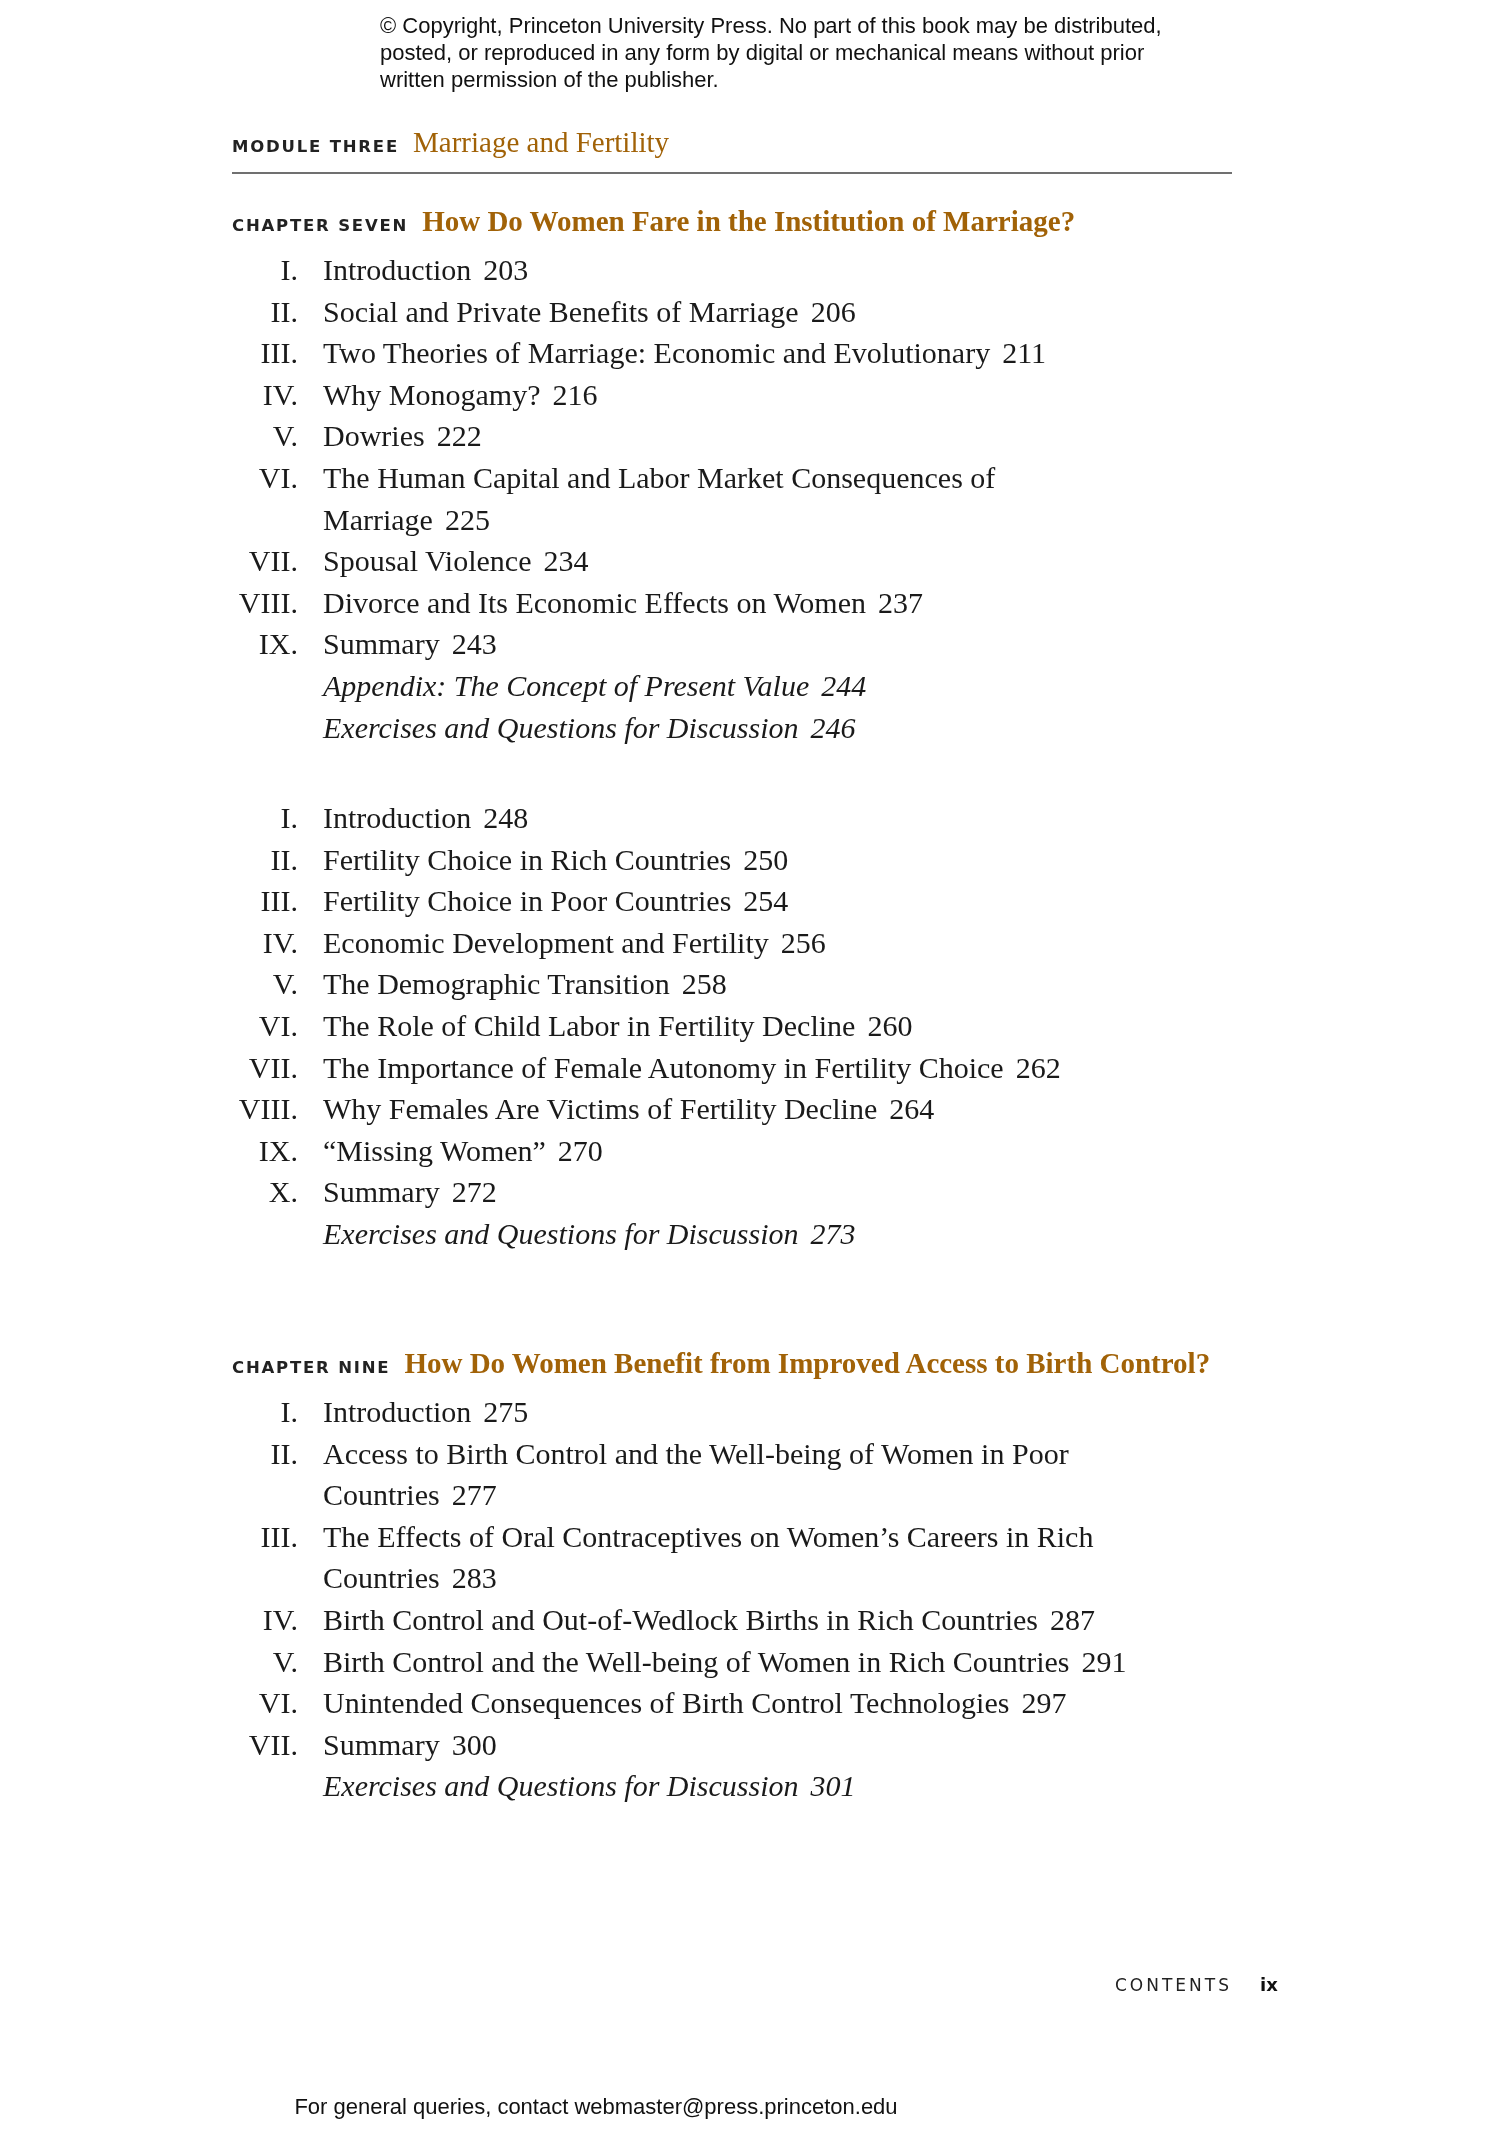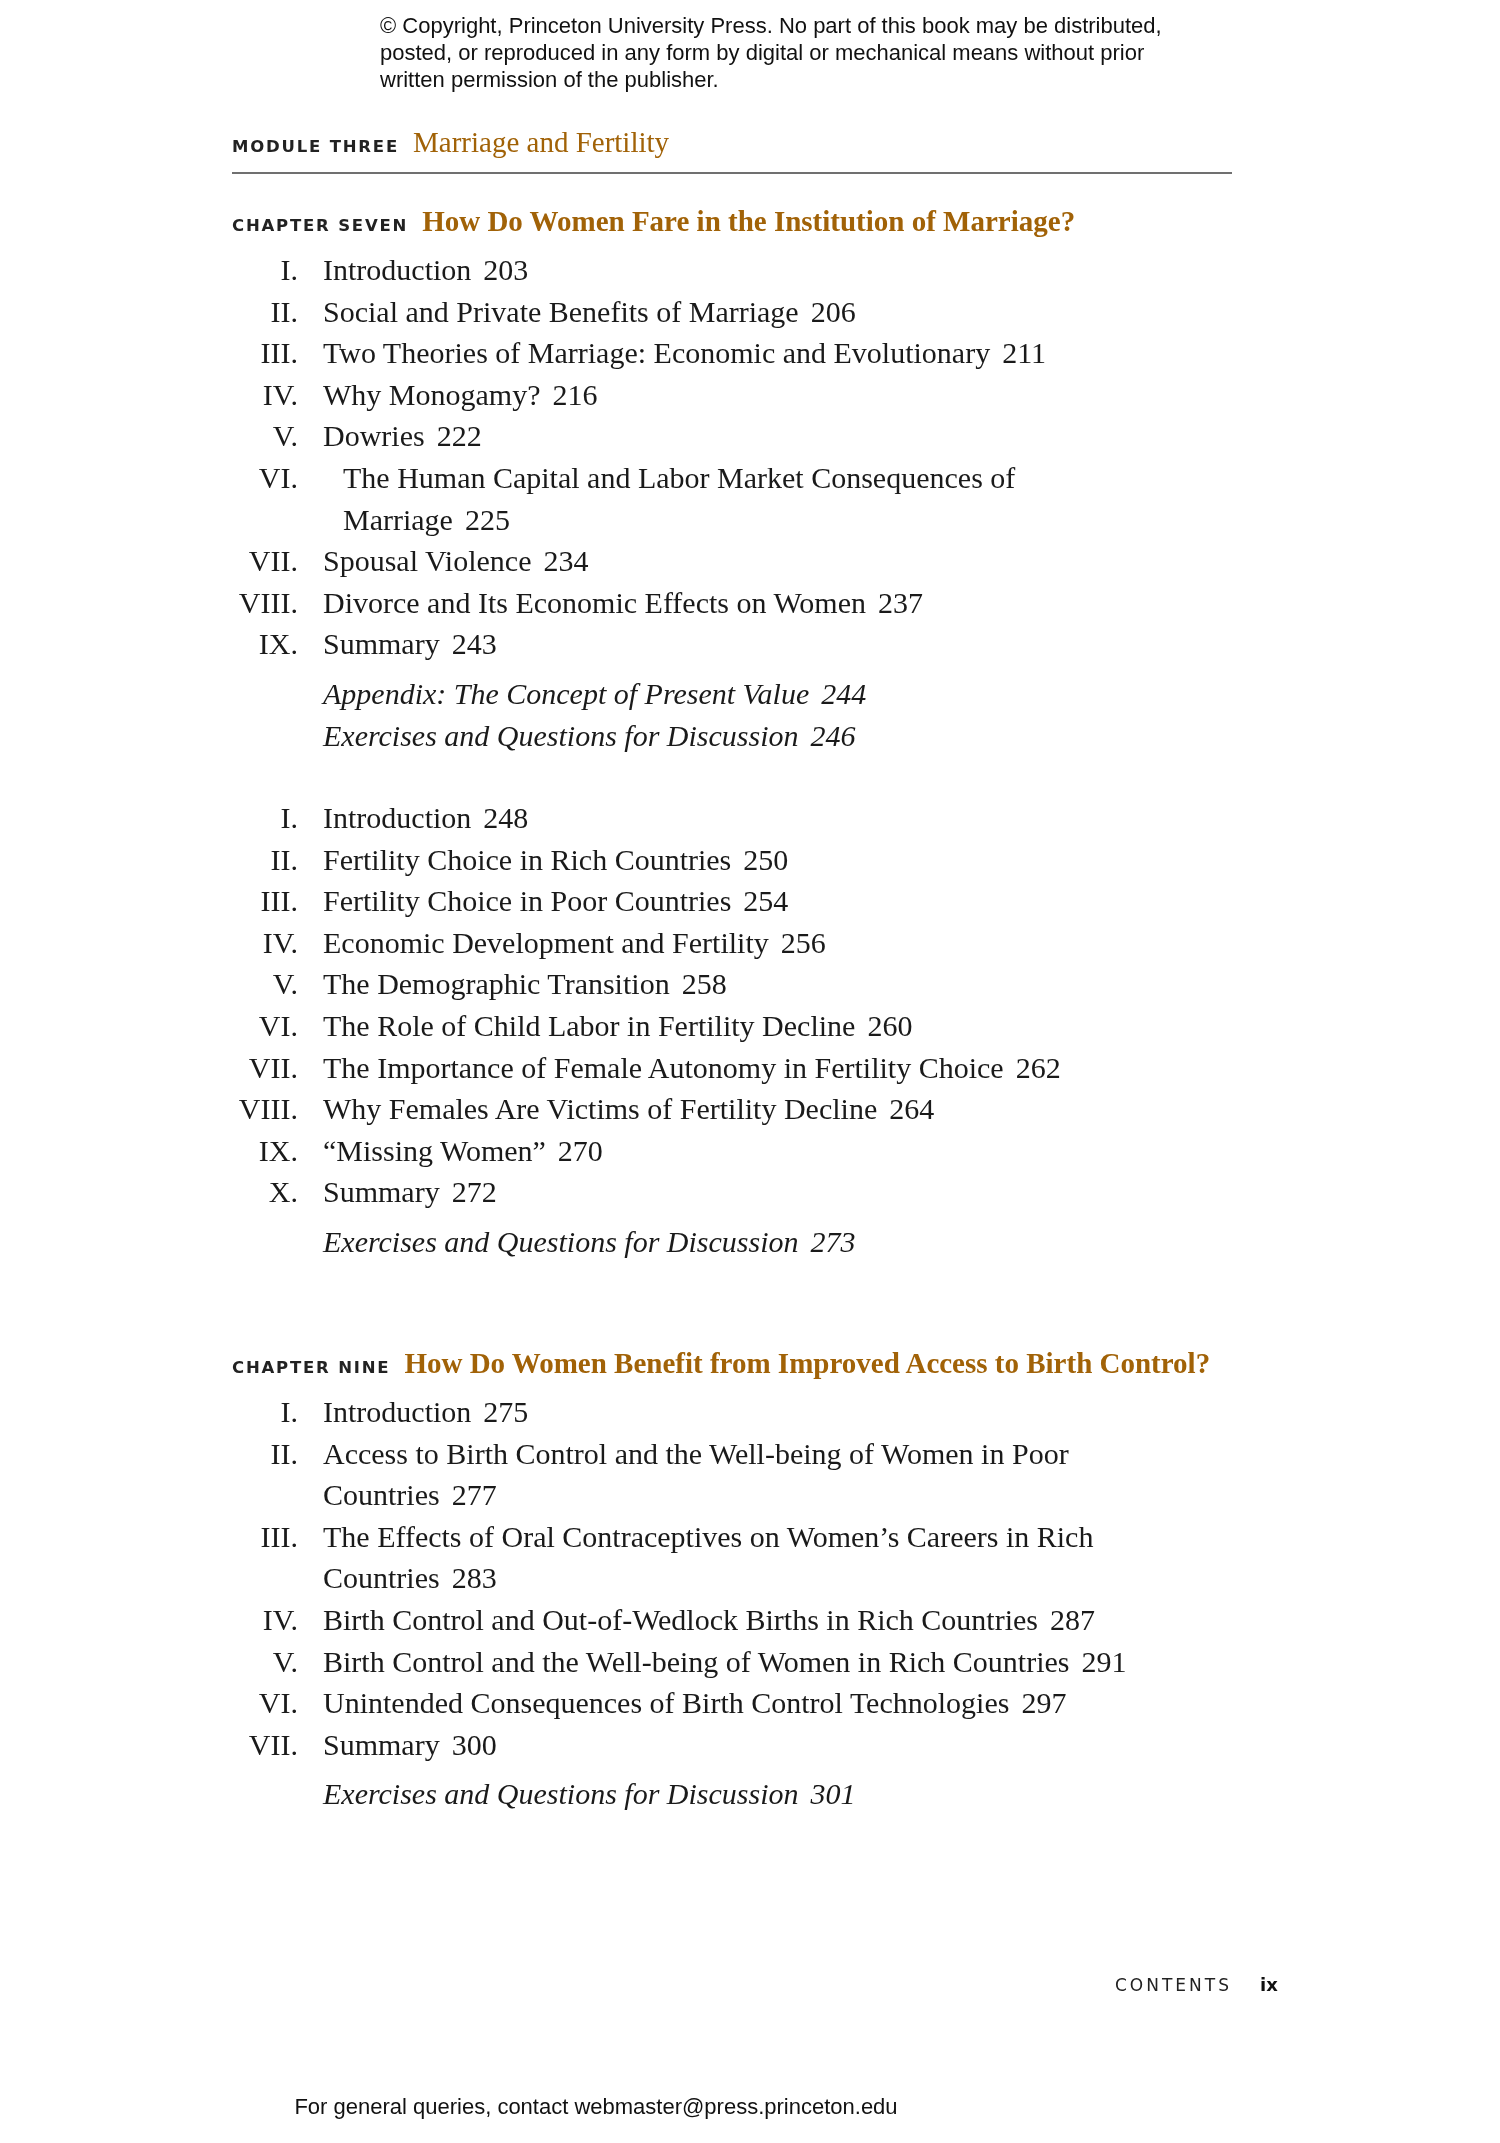--- a/index.html
+++ b/index.html
@@ -19,21 +19,21 @@
   .module-title { font-weight:normal; }
   .rule { position:absolute; left:232px; top:172px; width:1000px; height:2px; background:#707070; }
   .chapter { position:absolute; left:232px; width:1040px; }
   .chapter-head { height:44px; white-space:nowrap; }
   .chapter-title { font-weight:bold; font-size:29px; }
   .toc-row { position:relative; height:41.6px; line-height:41.6px;
     font-family:"Liberation Serif", serif; font-size:30px; color:#1a1a1a; white-space:nowrap; }
   .toc-row.wrap2 { height:83.2px; white-space:normal; }
   .num { position:absolute; left:0; width:66px; text-align:right; }
   .entry { position:absolute; left:91px; right:0; }
-  .entry.italic { font-style:italic;margin-top:8px; }
+  .entry.italic { font-style:italic; }
   .page-no { margin-left:12px; }
   .running-foot { position:absolute; top:1974px; left:1115px; white-space:nowrap; }
   .running-label { font-family:"DejaVu Sans", sans-serif; font-size:17px; letter-spacing:3px; color:#222; }
   .folio { font-family:"DejaVu Sans", sans-serif; font-weight:bold; font-size:18px; margin-left:28px; color:#111; }
   .bottom-note {
     position:absolute; left:0; width:1192px; top:2094px; text-align:center;
     font-family:"Liberation Sans", sans-serif; font-size:22px; color:#111;
   }
 </style>
 </head>
@@ -66,21 +66,21 @@
     <div class="toc-row">
         <span class="num">IV.</span>
         <span class="entry"><span>Why Monogamy?</span><span class="page-no">216</span></span>
       </div>
     <div class="toc-row">
         <span class="num">V.</span>
         <span class="entry"><span>Dowries</span><span class="page-no">222</span></span>
       </div>
     <div class="toc-row wrap2">
         <span class="num">VI.</span>
-        <span class="entry" style="width:760px;right:auto;margin-left:20px;"><span>The Human Capital and Labor Market Consequences of Marriage</span><span class="page-no">225</span></span>
+        <span class="entry" style="width:760px;right:auto;"><span>The Human Capital and Labor Market Consequences of Marriage</span><span class="page-no">225</span></span>
       </div>
     <div class="toc-row">
         <span class="num">VII.</span>
         <span class="entry"><span>Spousal Violence</span><span class="page-no">234</span></span>
       </div>
     <div class="toc-row">
         <span class="num">VIII.</span>
         <span class="entry"><span>Divorce and Its Economic Effects on Women</span><span class="page-no">237</span></span>
       </div>
     <div class="toc-row">

